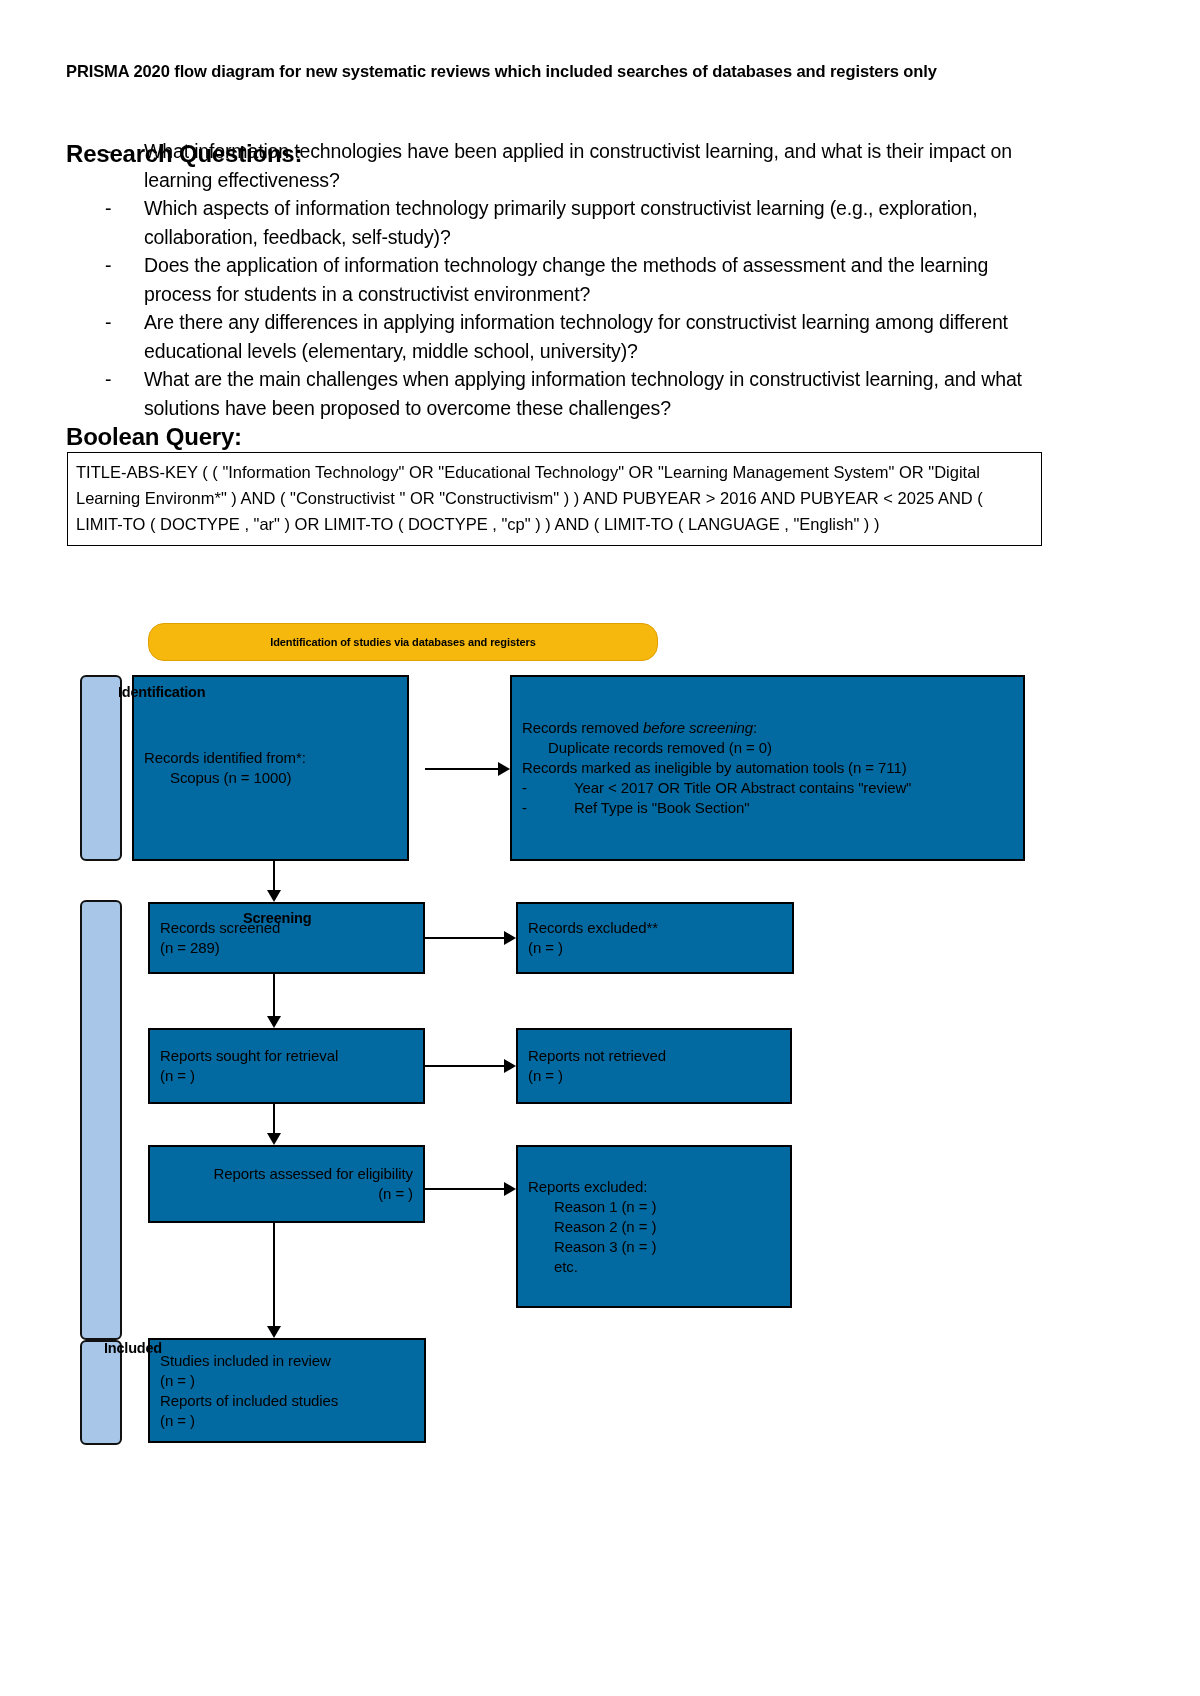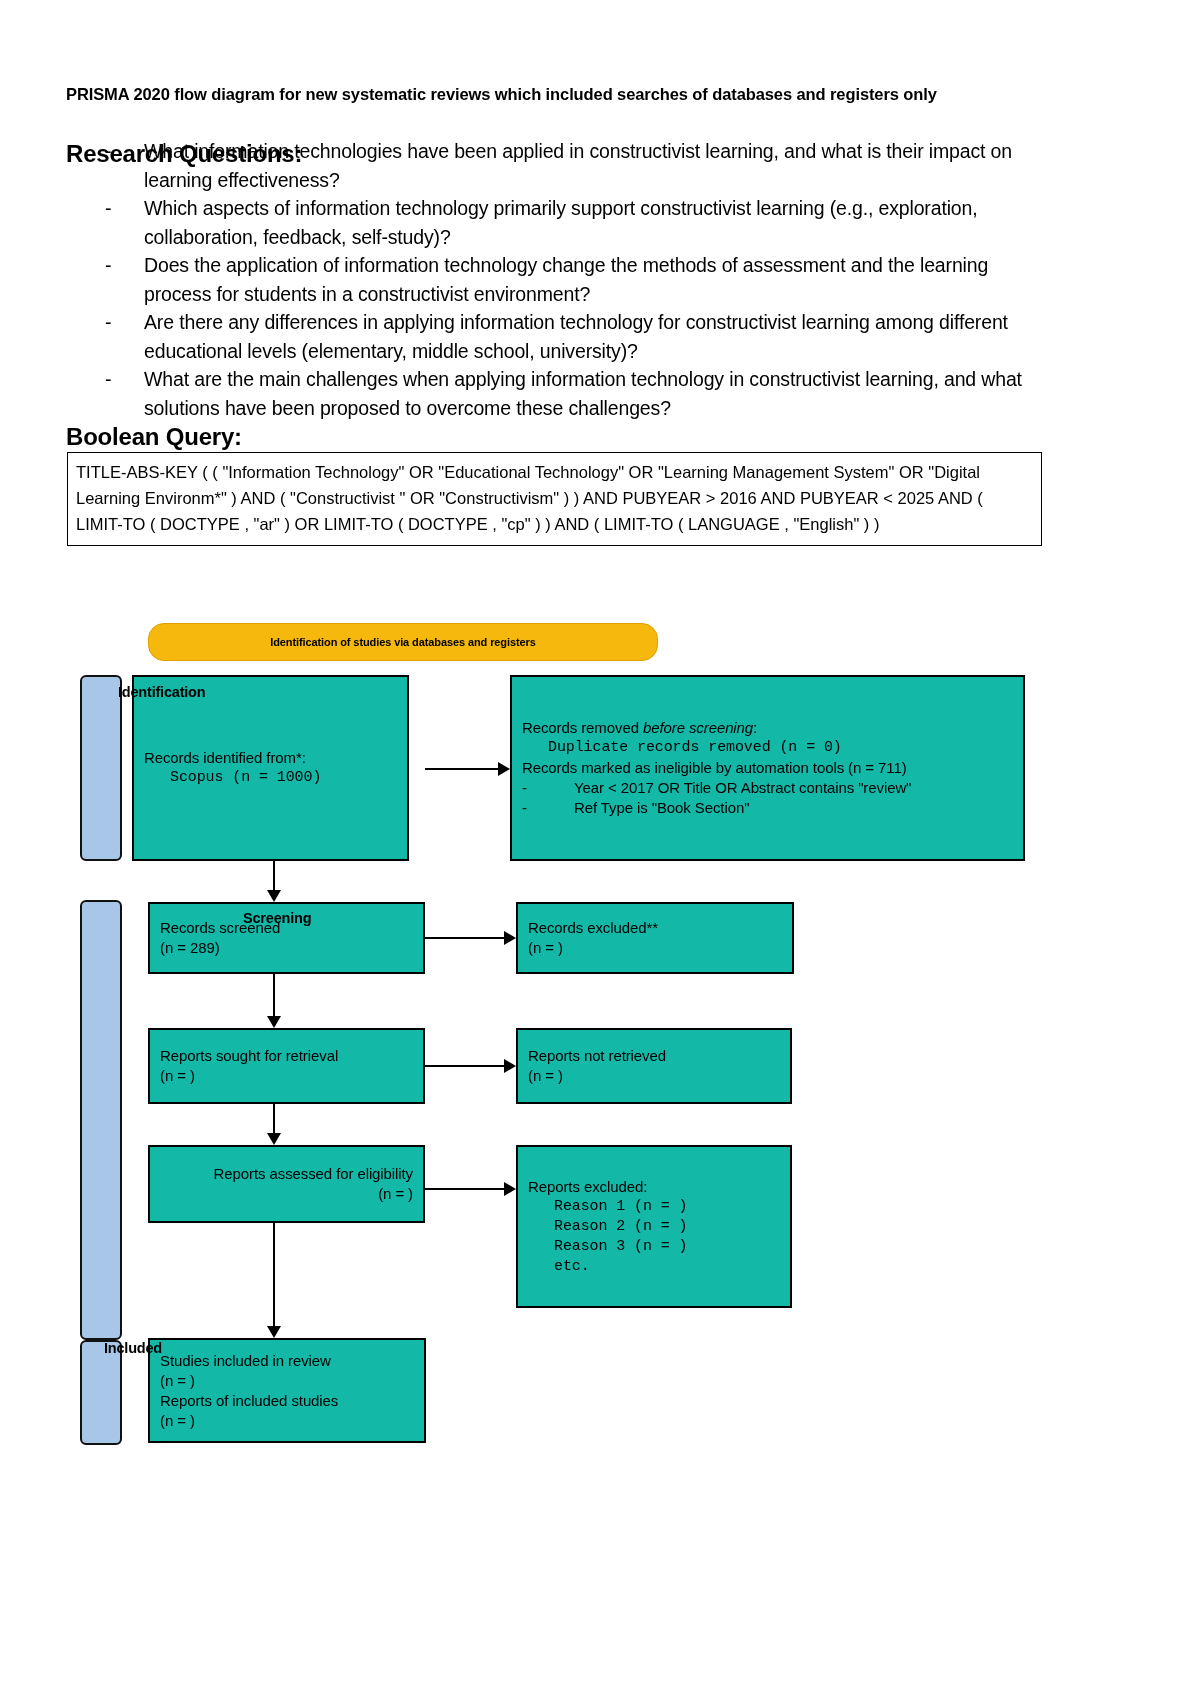--- a/index.html
+++ b/index.html
@@ -17,21 +17,20 @@
 
   
   .doc-title {
     position: absolute;
     left: 66px; top: 62px;
     width: 1000px;
     font-size: 16.5px;
     font-weight: bold;
     letter-spacing: -0.1px;
     white-space: nowrap;
-    margin-top: 23px;
   }
   .section-heading {
     position: absolute;
     left: 66px;
     font-size: 24px;
     font-weight: bold;
     letter-spacing: -0.2px;
   }
   #rq-heading { top: 107px; margin-top: 33px; }
   #bq-heading { top: 423px; }
@@ -106,32 +105,31 @@
     letter-spacing: -0.2px;
     z-index: 5;
   }
   #lbl-identification { left: 118px; top: 84px; }
   #lbl-screening      { left: 243px; top: 310px; }
   #lbl-included       { left: 104px; top: 740px; }
 
   .node {
     position: absolute;
     border: 2px solid #000;
-    background: #14b8a6;
+    background: #0369a1;
     font-size: 15px;
     line-height: 20px;
     letter-spacing: -0.1px;
     padding: 0 10px;
     display: flex;
     flex-direction: column;
     justify-content: center;
   }
   .node .sub {
     padding-left: 26px;
-    font-family: Liberation Mono, monospace;
   }
   .node .bullet {
     padding-left: 26px;
     position: relative;
   }
   .node .bullet::before {
     content: "-";
     position: absolute;
     left: 0px;
   }

